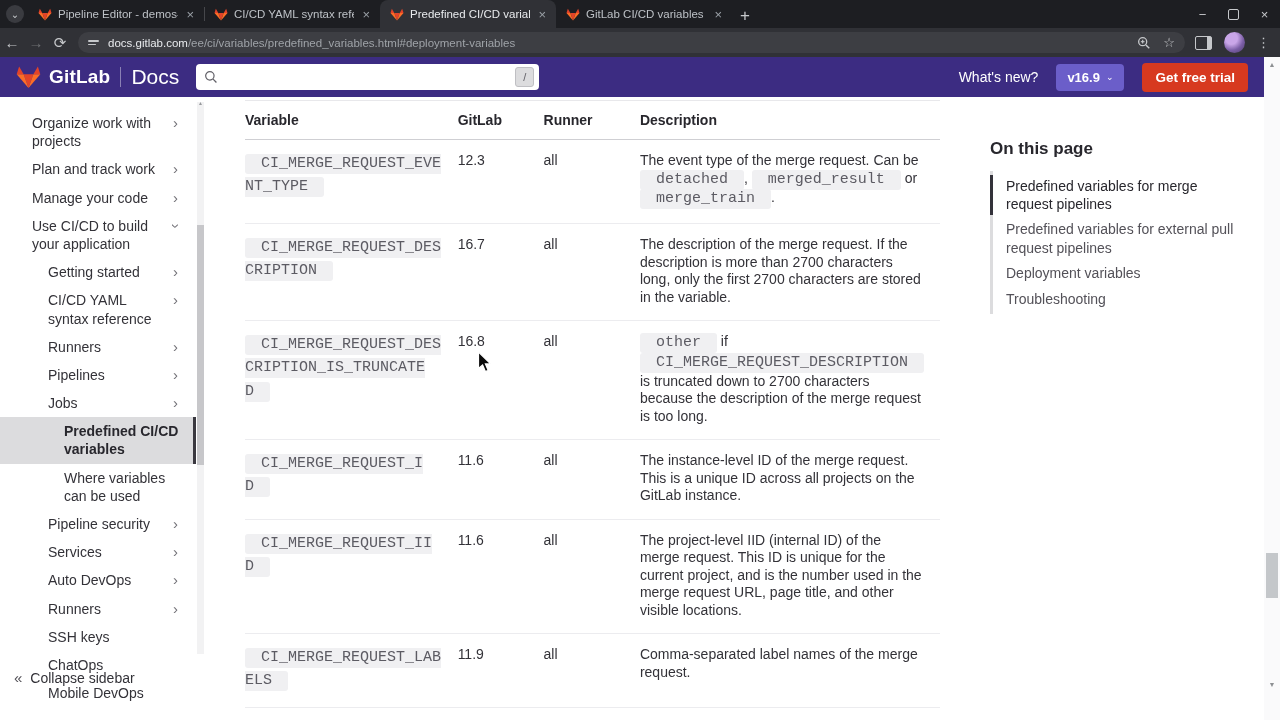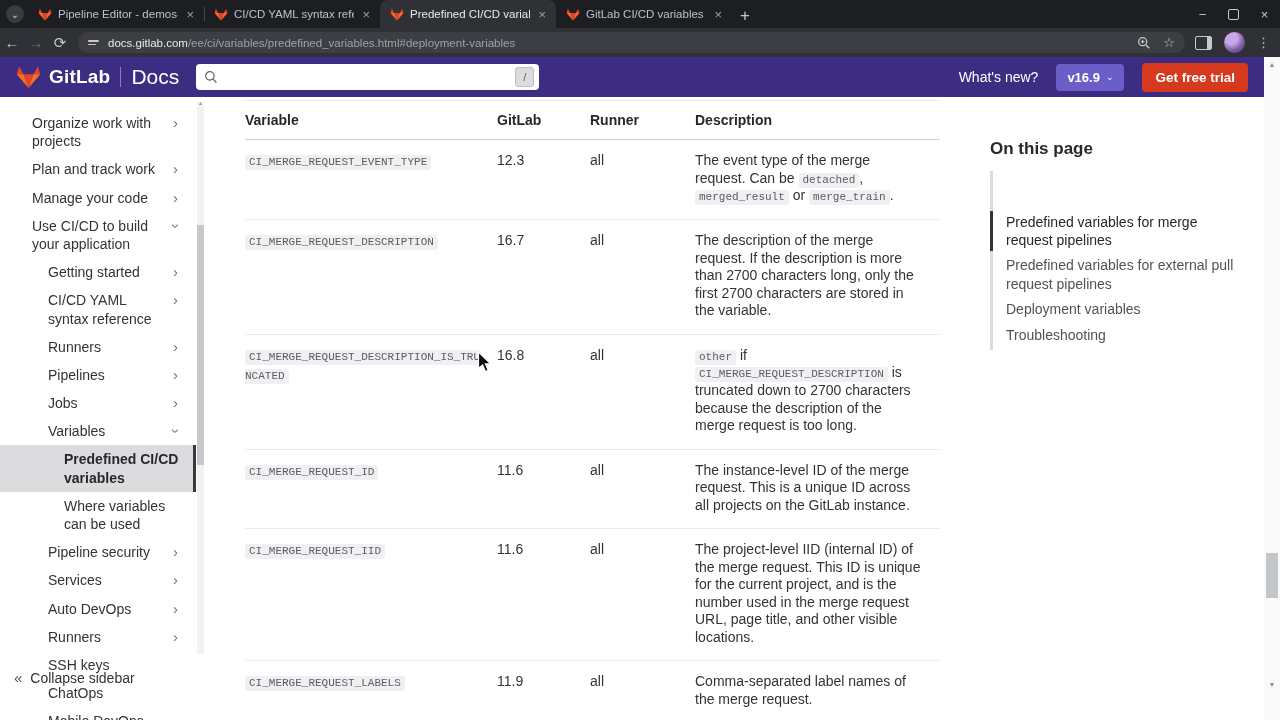--- a/index.html
+++ b/index.html
@@ -93,30 +93,30 @@
   .side-scroll .s-up{position:absolute;top:-2px;left:0;width:7px;text-align:center;
                      font-size:5px;color:#97999c;}
   .side-scroll .thumb{position:absolute;left:0;top:123px;width:7px;height:240px;background:#c7c7ca;}
 
   .main{position:absolute;left:245px;top:0;width:695px;}
   .doc-table{width:100%;border-collapse:collapse;margin-top:3px;border-top:1px solid #e8e8eb;}
   .doc-table th{text-align:left;font-size:14px;font-weight:700;color:#28272d;
                 padding:11px 16px 11px 0;border-bottom:1px solid #cfcfd3;}
   .doc-table td{vertical-align:top;font-size:14px;color:#333238;line-height:1.25;
                 padding:12px 16px 14px 0;border-bottom:1px solid #ececef;}
-  code{font-family:"Liberation Mono","DejaVu Sans Mono",monospace;font-size:11px;
-       background:#f0f0f2;color:#5c5b63;padding:1px 4px 2px;border-radius:3px;}
+  code{font-family:"Liberation Mono","DejaVu Sans Mono",monospace;font-size:15px;
+       background:#f0f0f2;color:#5c5b63;padding:1px 16px 2px;border-radius:3px;}
   .var-chip{word-break:break-all;line-height:1.55;}
   .cell-desc code{white-space:nowrap;}
 
   .toc{position:absolute;left:990px;top:0;width:256px;}
   .toc-title{margin-top:42px;font-size:17px;font-weight:700;color:#28272d;}
   .toc-list{margin:12px 0 0;border-left:3px solid #dcdcde;padding:2px 0 2px 13px;list-style:none;}
   .toc-item{position:relative;font-size:14px;color:#535158;line-height:1.32;padding:3.5px 0;}
-  .toc-item.active{color:#28272d;margin-top:36px;}
+  .toc-item.active{color:#28272d;}
   .toc-item.active::before{content:'';position:absolute;left:-16px;top:2px;bottom:2px;width:3px;
                            background:#33323a;}
 
   
   .v-scroll{position:absolute;right:0;top:57px;width:16px;height:663px;background:#fafafb;}
   .v-scroll .arrow{position:absolute;left:0;width:16px;text-align:center;font-size:7px;color:#8d9093;}
   .v-scroll .a-up{top:4px;}
   .v-scroll .a-down{top:624px;}
   .v-scroll .thumb{position:absolute;left:2px;top:496px;width:12px;height:45px;background:#c4c7ca;}
 
@@ -258,21 +258,20 @@
     <nav class="sidebar-nav">
         <div class="s-item l1"><span>Organize work with projects</span><span class="chev">›</span></div>
         <div class="s-item l1"><span>Plan and track work</span><span class="chev">›</span></div>
         <div class="s-item l1"><span>Manage your code</span><span class="chev">›</span></div>
         <div class="s-item l1"><span>Use CI/CD to build your application</span><span class="chev down">›</span></div>
         <div class="s-item l2"><span>Getting started</span><span class="chev">›</span></div>
         <div class="s-item l2"><span>CI/CD YAML syntax reference</span><span class="chev">›</span></div>
         <div class="s-item l2"><span>Runners</span><span class="chev">›</span></div>
         <div class="s-item l2"><span>Pipelines</span><span class="chev">›</span></div>
         <div class="s-item l2"><span>Jobs</span><span class="chev">›</span></div>
-        <div class="s-item l2"><span>Variables</span><span class="chev down">›</span></div>
         <div class="s-item l3 active"><span>Predefined CI/CD variables</span></div>
         <div class="s-item l3"><span>Where variables can be used</span></div>
         <div class="s-item l2"><span>Pipeline security</span><span class="chev">›</span></div>
         <div class="s-item l2"><span>Services</span><span class="chev">›</span></div>
         <div class="s-item l2"><span>Auto DevOps</span><span class="chev">›</span></div>
         <div class="s-item l2"><span>Runners</span><span class="chev">›</span></div>
         <div class="s-item l2"><span>SSH keys</span></div>
         <div class="s-item l2"><span>ChatOps</span></div>
         <div class="s-item l2"><span>Mobile DevOps</span></div>
       </nav>

